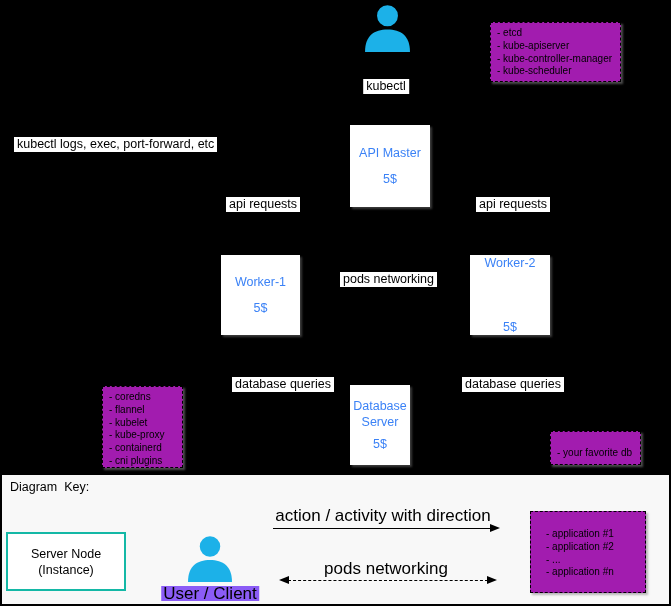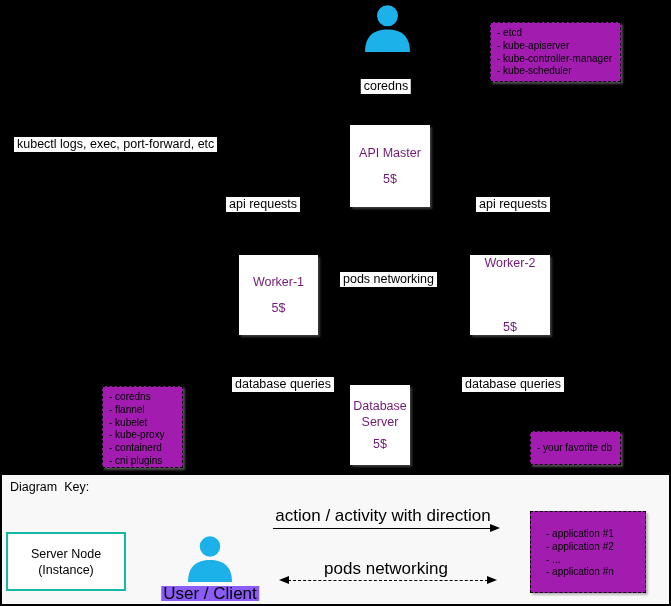--- a/index.html
+++ b/index.html
@@ -21,21 +21,21 @@
     line-height: 15px;
     padding: 0 3px;
     white-space: nowrap;
   }
   .chip.center { transform: translateX(-50%); }
 
   
   .node-box {
     position: absolute;
     background: #ffffff;
-    color: #701a75;
+    color: #3b82f6;
     display: flex;
     flex-direction: column;
     align-items: center;
     justify-content: center;
     text-align: center;
     font-size: 12.5px;
     box-shadow: 2px 2px 2px rgba(130,130,130,0.45);
   }
   .node-box .node-title { line-height: 16px; }
   .node-box .node-price { margin-top: 11px; line-height: 15px; }
@@ -46,21 +46,21 @@
     position: absolute;
     background: #a21caf;
     border: 1px dashed #000000;
     color: #000000;
     font-size: 10px;
     line-height: 12.8px;
     padding: 4px 6px;
     box-shadow: 2px 2px 2px rgba(140,140,140,0.55);
     white-space: nowrap;
   }
-  .dashed-box.vcenter { display: flex; align-items: center; }
+  .dashed-box.vcenter { display: flex; align-items: flex-end; margin-left: 20px; }
 
   
   .person { position: absolute; }
   .person svg { display: block; width: 100%; height: 100%; }
 
   
   .key-panel {
     position: absolute;
     left: 0; top: 473px;
     width: 671px; height: 133px;
@@ -119,40 +119,40 @@
 <body>
 
 <div class="person" style="left:364px; top:3px; width:47px; height:49px;">
   <svg viewBox="0 0 46 48">
     <g fill="#1cb1e8">
       <path d="M1 48 C1 32 10 26 23 26 C36 26 45 32 45 48 Z"></path>
       <circle cx="23" cy="12.5" r="11.5" stroke="#000000" stroke-width="2.5"></circle>
     </g>
   </svg>
 </div>
-<div class="chip center" style="left:386px; top:79px;">coredns</div>
+<div class="chip center" style="left:386px; top:79px;">kubectl</div>
 
 <div class="dashed-box" style="left:490px; top:22px; width:131px; height:60px;">
   <div>- etcd</div>
   <div>- kube-apiserver</div>
   <div>- kube-controller-manager</div>
   <div>- kube-scheduler</div>
 </div>
 
 <div class="chip" style="left:14px; top:137px;text-align:right;">kubectl logs, exec, port-forward, etc</div>
 
 <div class="node-box" style="left:350px; top:125px; width:80px; height:82px;">
   <div class="node-title">API Master</div>
   <div class="node-price">5$</div>
 </div>
 
 <div class="chip" style="left:226px; top:197px;">api requests</div>
 <div class="chip" style="left:476px; top:197px;">api requests</div>
 
-<div class="node-box" style="left:239px; top:255px; width:79px; height:80px;">
+<div class="node-box" style="left:221px; top:255px; width:79px; height:80px;">
   <div class="node-title">Worker-1</div>
   <div class="node-price">5$</div>
 </div>
 
 <div class="chip" style="left:340px; top:272px;">pods networking</div>
 
 <div class="node-box" style="left:470px; top:255px; width:80px; height:80px;justify-content:space-between;">
   <div class="node-title">Worker-2</div>
   <div class="node-price">5$</div>
 </div>

